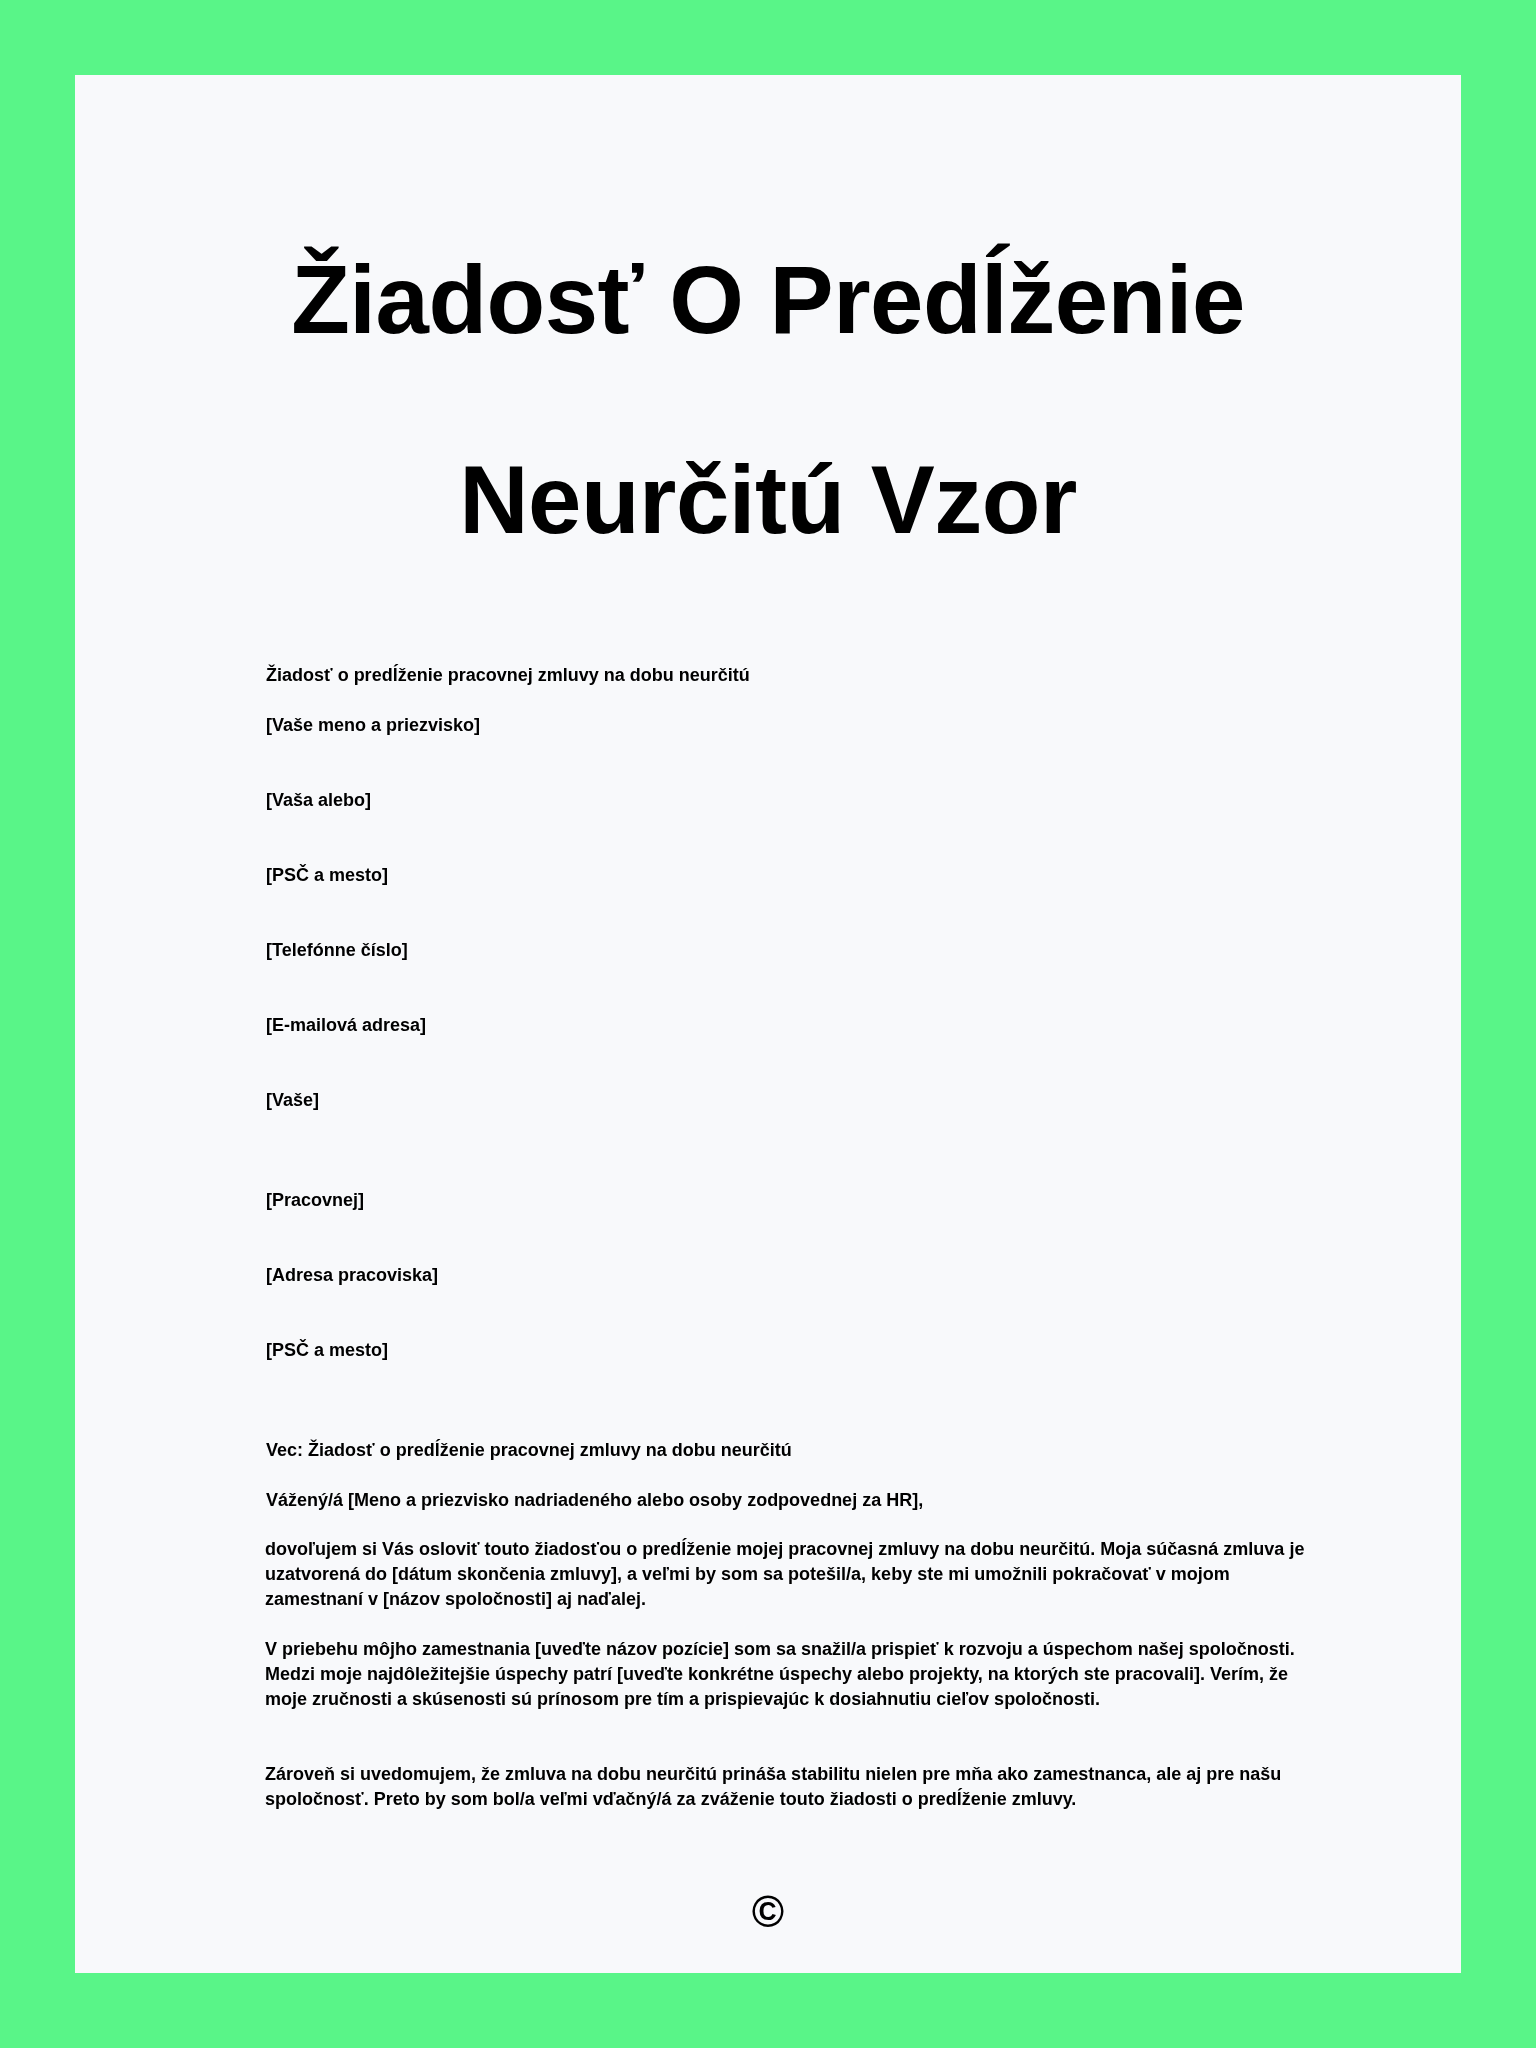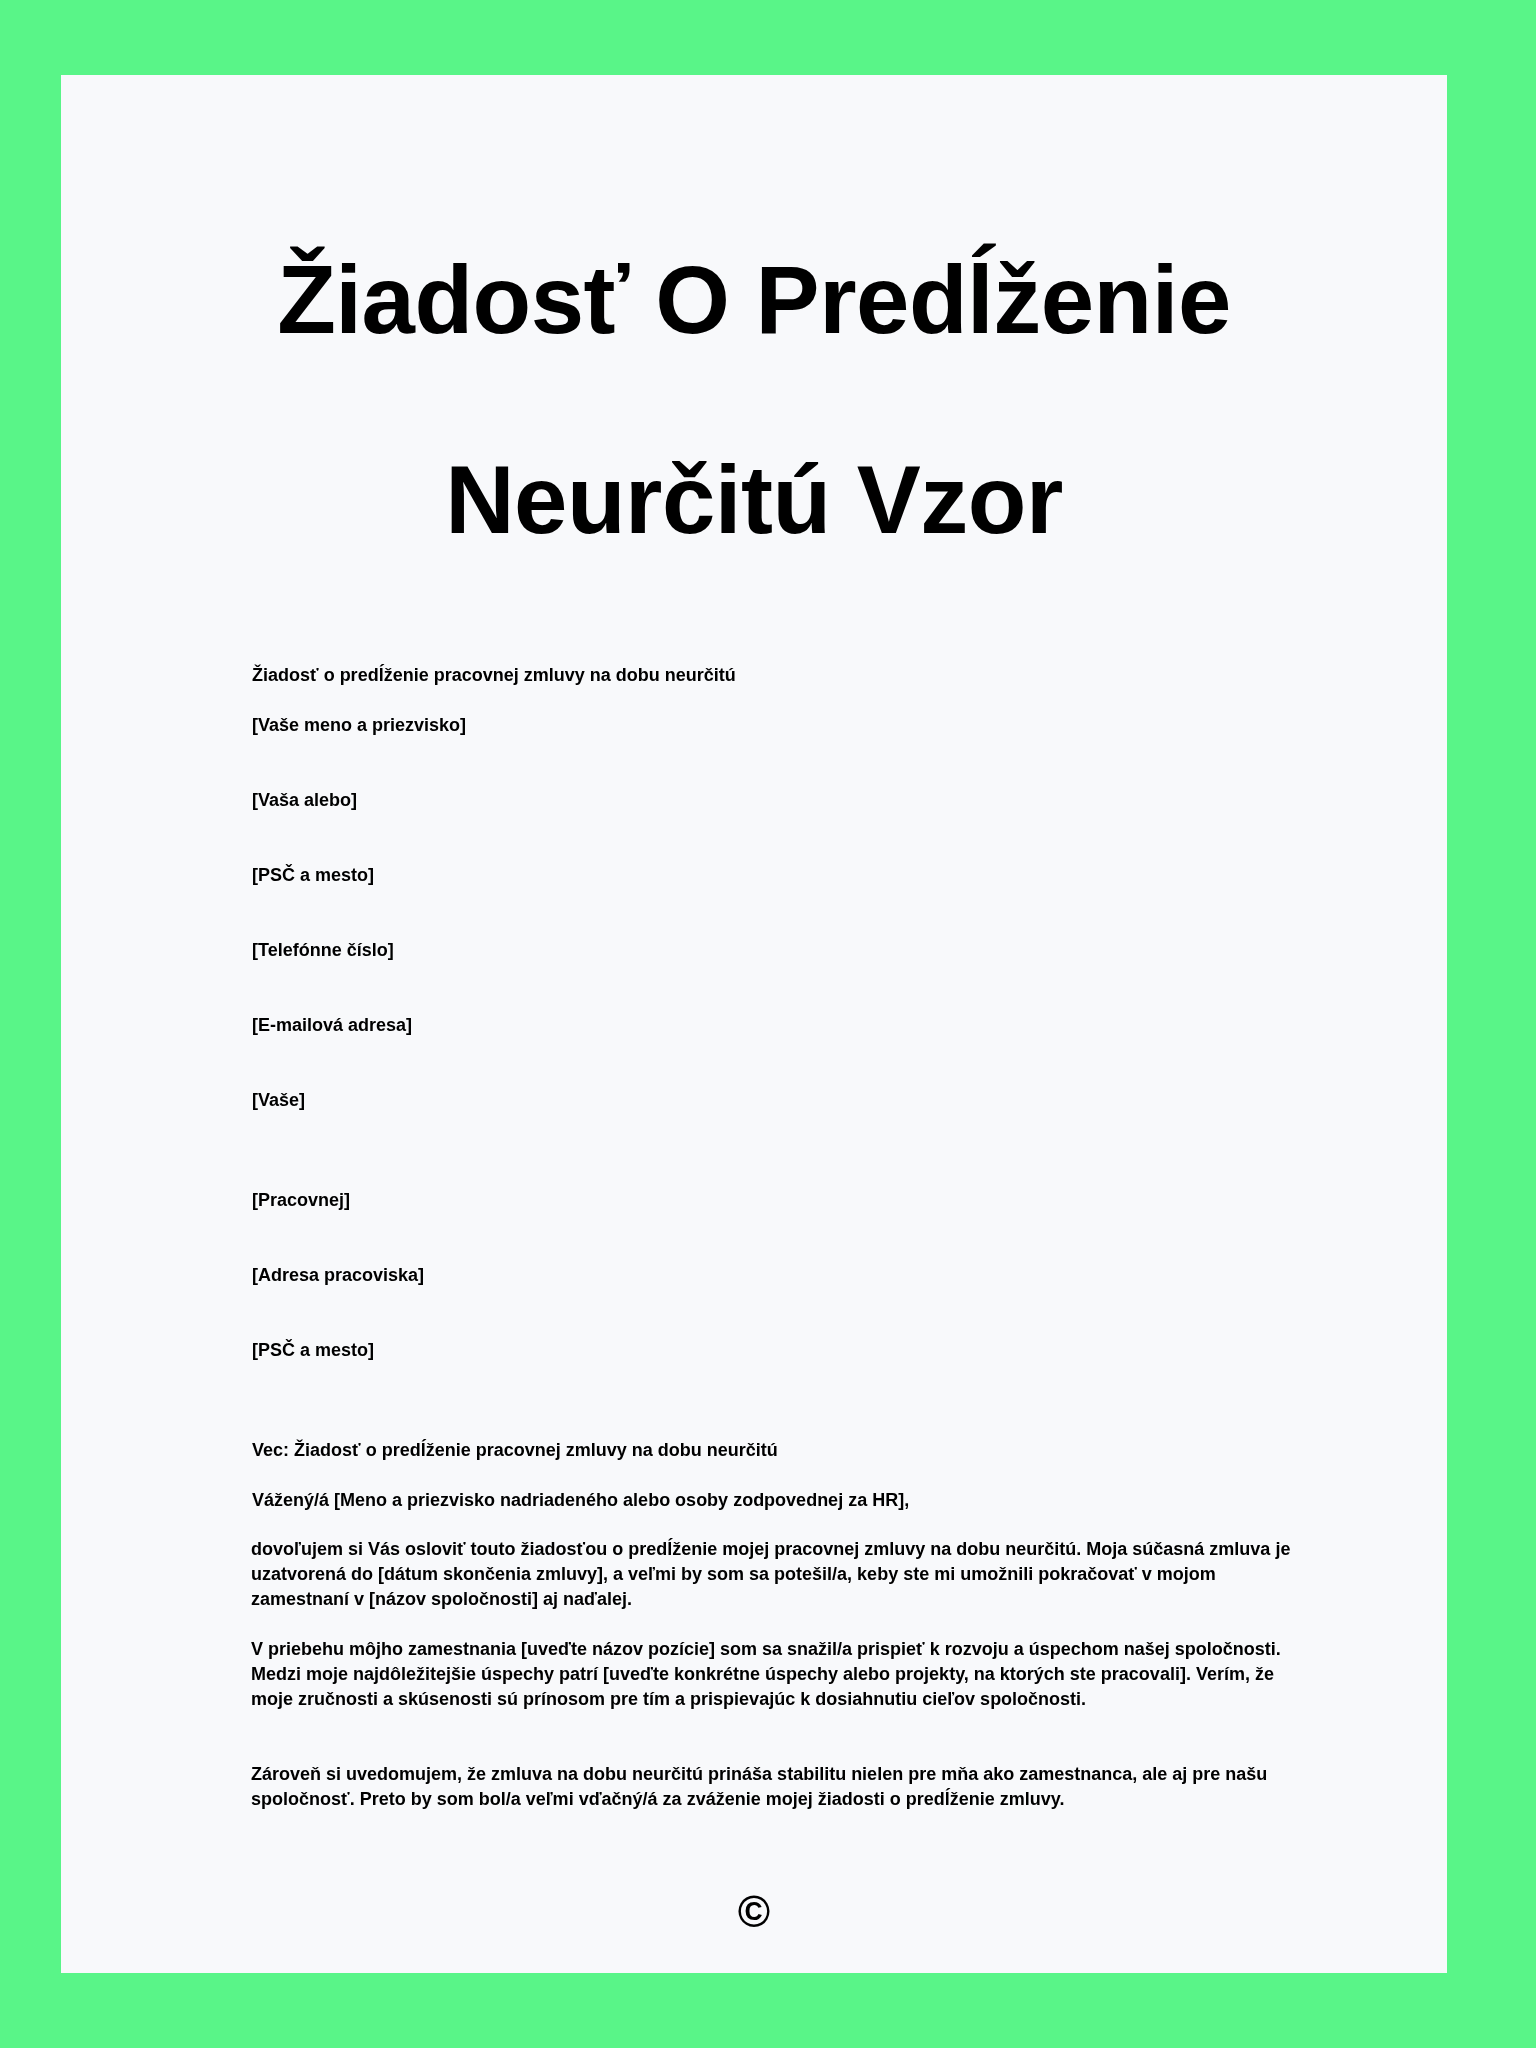--- a/index.html
+++ b/index.html
@@ -10,21 +10,21 @@
     width: 1536px;
     height: 2048px;
     background: #59f588;
     position: relative;
     overflow: hidden;
     font-family: "Liberation Sans", sans-serif;
     color: #000;
   }
   .card {
     position: absolute;
-    left: 61px;
+    left: 75px;
     top: 75px;
     width: 1386px;
     height: 1898px;
     background: #f8f9fb;
   }
   .title {
     position: absolute;
     left: 0;
     top: 175px;
     width: 1386px;
@@ -91,17 +91,17 @@
 
     <p class="line" style="top:1097px">[Pracovnej]</p>
     <p class="line" style="top:1172px">[Adresa pracoviska]</p>
     <p class="line" style="top:1247px">[PSČ a mesto]</p>
 
     <p class="line" style="top:1347px">Vec: Žiadosť o predĺženie pracovnej zmluvy na dobu neurčitú</p>
     <p class="line" style="top:1397px">Vážený/á [Meno a priezvisko nadriadeného alebo osoby zodpovednej za HR],</p>
 
     <p class="para" style="top:1447px">dovoľujem si Vás osloviť touto žiadosťou o predĺženie mojej pracovnej zmluvy na dobu neurčitú. Moja súčasná zmluva je uzatvorená do [dátum skončenia zmluvy], a veľmi by som sa potešil/a, keby ste mi umožnili pokračovať v mojom zamestnaní v [názov spoločnosti] aj naďalej.</p>
     <p class="para" style="top:1547px">V priebehu môjho zamestnania [uveďte názov pozície] som sa snažil/a prispieť k rozvoju a úspechom našej spoločnosti. Medzi moje najdôležitejšie úspechy patrí [uveďte konkrétne úspechy alebo projekty, na ktorých ste pracovali]. Verím, že moje zručnosti a skúsenosti sú prínosom pre tím a prispievajúc k dosiahnutiu cieľov spoločnosti.</p>
-    <p class="para" style="top:1672px">Zároveň si uvedomujem, že zmluva na dobu neurčitú prináša stabilitu nielen pre mňa ako zamestnanca, ale aj pre našu spoločnosť. Preto by som bol/a veľmi vďačný/á za zváženie mojej žiadosti o predĺženie zmluvy.</p>
+    <p class="para" style="top:1672px">Zároveň si uvedomujem, že zmluva na dobu neurčitú prináša stabilitu nielen pre mňa ako zamestnanca, ale aj pre našu spoločnosť. Preto by som bol/a veľmi vďačný/á za zváženie touto žiadosti o predĺženie zmluvy.</p>
   </div>
 
   <div class="copyright">©</div>
 </div>
 
 </body></html>

